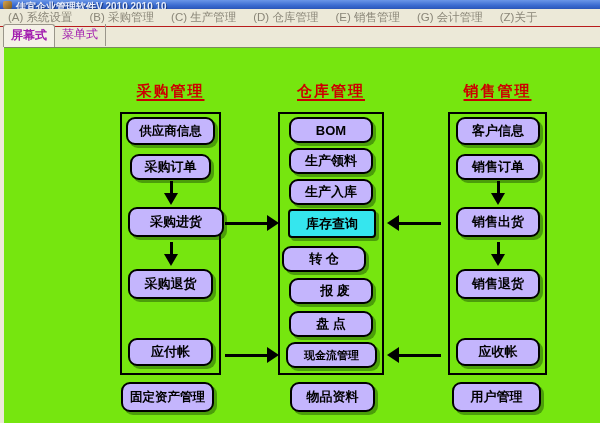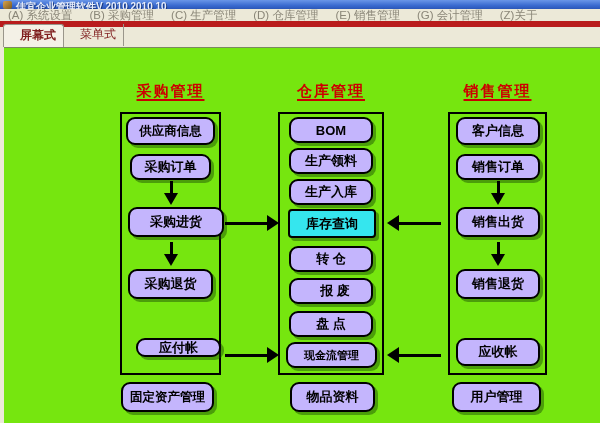--- a/index.html
+++ b/index.html
@@ -26,33 +26,33 @@
     color: #E8EEFA; font-size: 10px; font-weight: bold;
     white-space: nowrap; line-height: 14px;
     text-shadow: 1px 1px 0 #1a3a80;
   }
 
   
   .menubar {
     height: 18px; background: #ECE9D8;
     display: flex; align-items: center;
     padding-left: 8px; gap: 17px;
-    border-bottom: 6px solid #b91c1c;
+    border-bottom: 1px solid #b91c1c;
   }
   .menu-item {
     font-size: 11.5px; color: #8A8678; white-space: nowrap; cursor: default;
   }
 
   
   .tabbar {
     height: 20px; background: #ECE9D8;
     display: flex; align-items: flex-end; padding-left: 3px;
   }
   .tab {
-    font-size: 12px; color: #7f1d1d; padding: 2px 7px 3px 16px;
+    font-size: 12px; color: #a21caf; padding: 2px 7px 3px 7px;
     white-space: nowrap; position: relative;
   }
   .tab.active {
     background: #F4F1E6;
     border: 1px solid #9a968a; border-bottom: none;
     border-radius: 3px 3px 0 0; font-weight: bold;
   }
   .tab.inactive { border-right: 1px solid #9a968a; margin-bottom: 1px; }
 
   
@@ -94,29 +94,29 @@
     font-weight: bold; font-size: 13px; color: #000;
     white-space: nowrap; cursor: pointer;
   }
   .btn.hl { background: #35E6EE; border-radius: 4px; }
 
   
   .b-supplier  { left: 122px; top:  69px; width: 89px; height: 28px; font-size: 12.5px; }
   .b-porder    { left: 126px; top: 106px; width: 81px; height: 26px; }
   .b-pin       { left: 124px; top: 159px; width: 96px; height: 30px; }
   .b-pret      { left: 124px; top: 221px; width: 85px; height: 30px; }
-  .b-ap        { left: 132px; top: 290px; width: 85px; height: 19px; text-align: center; }
+  .b-ap        { left: 124px; top: 290px; width: 85px; height: 28px; text-align: center; }
   .b-fixed     { left: 117px; top: 334px; width: 93px; height: 30px; font-size: 12.5px; }
 
   
   .b-bom       { left: 285px; top:  69px; width: 84px; height: 26px; }
   .b-pick      { left: 285px; top: 100px; width: 84px; height: 26px; }
   .b-prodin    { left: 285px; top: 131px; width: 84px; height: 26px; }
   .b-invq      { left: 284px; top: 161px; width: 88px; height: 29px; }
-  .b-trans     { left: 285px; top: 198px; width: 84px; height: 26px; }
+  .b-trans     { left: 278px; top: 198px; width: 84px; height: 26px; }
   .b-scrap     { left: 285px; top: 230px; width: 84px; height: 26px; padding-left: 8px; }
   .b-count     { left: 285px; top: 263px; width: 84px; height: 26px; }
   .b-cash      { left: 282px; top: 294px; width: 91px; height: 26px; font-size: 11px; }
   .b-item      { left: 286px; top: 334px; width: 85px; height: 30px; }
 
   
   .b-cust      { left: 452px; top:  69px; width: 84px; height: 28px; }
   .b-sorder    { left: 452px; top: 106px; width: 84px; height: 26px; }
   .b-sout      { left: 452px; top: 159px; width: 84px; height: 30px; }
   .b-sret      { left: 452px; top: 221px; width: 84px; height: 30px; }

